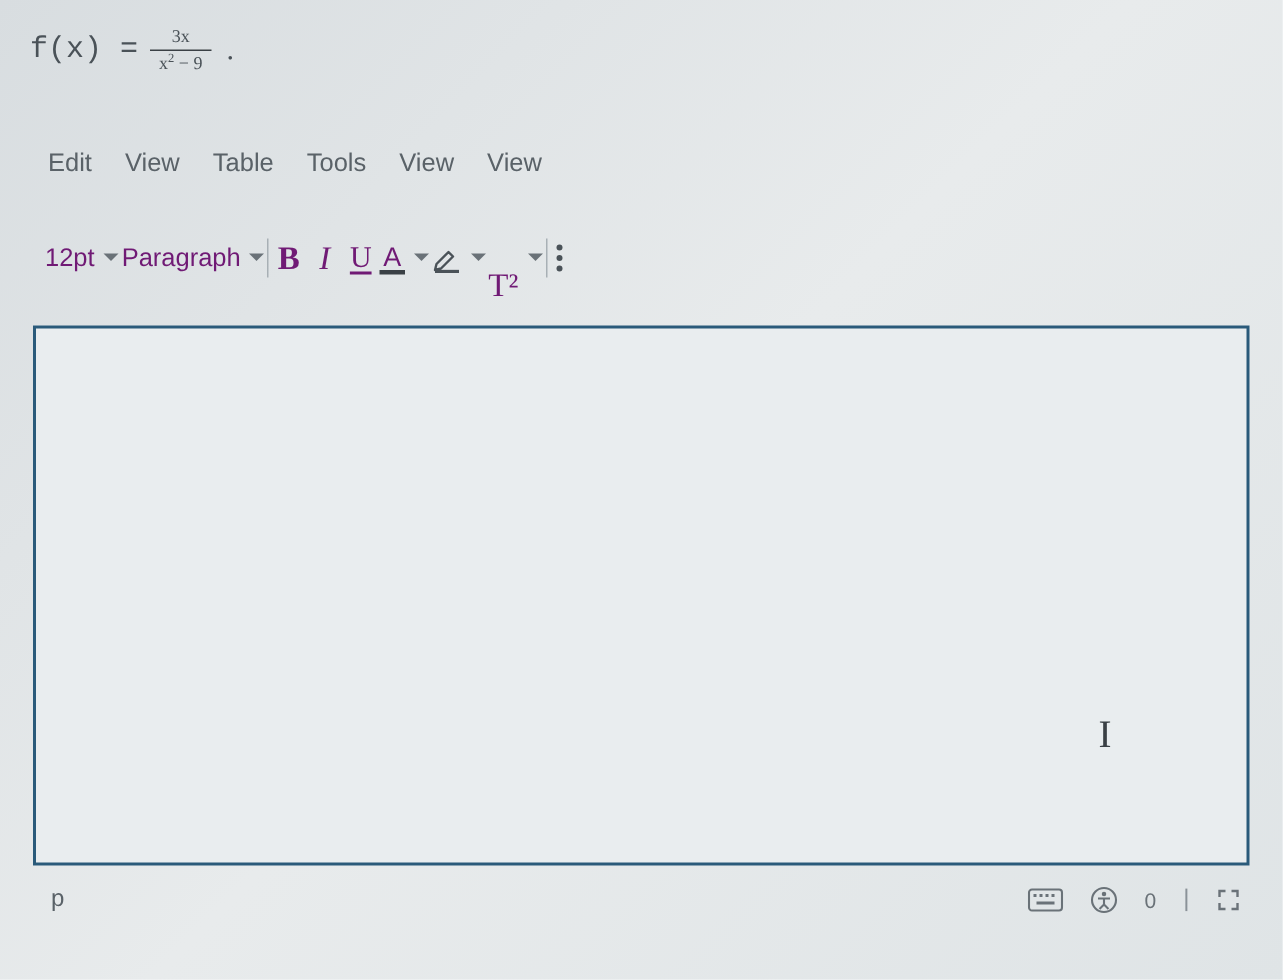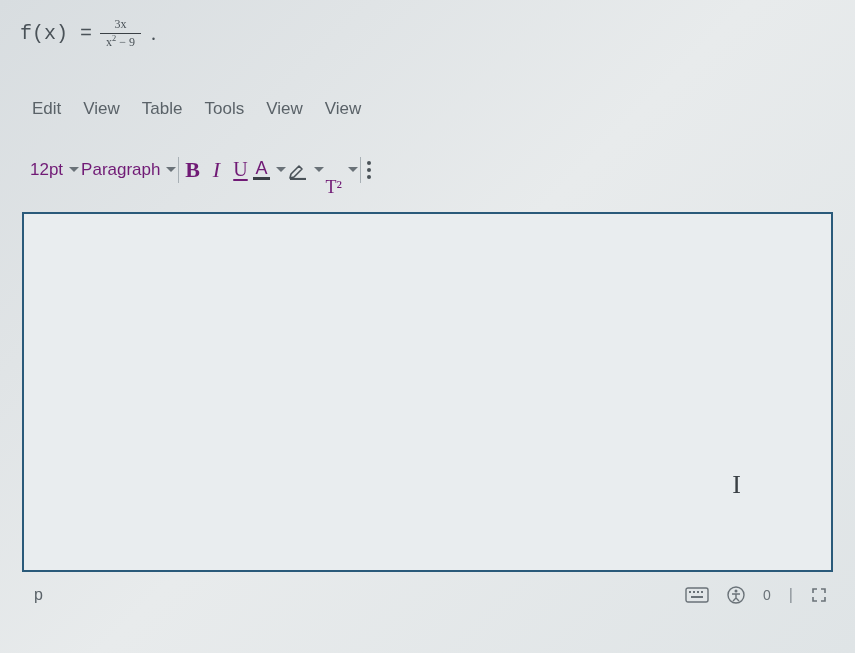--- a/index.html
+++ b/index.html
@@ -81,21 +81,21 @@
     text-underline-offset: 3px;
     width: 22px; text-align: center;
   }
   .textcolor-btn {
     font-family: Arial, sans-serif; font-size: 18px;
     border-bottom: 3px solid #3a4045;
     padding: 0 2px;
     line-height: 1;
   }
   .highlight-btn svg { display: block; }
-  .tsup-btn { font-family: 'Times New Roman', serif; font-size: 18px; margin-top: 36px; }
+  .tsup-btn { font-family: 'Times New Roman', serif; font-size: 22px; margin-top: 36px; }
   .more-btn {
     display: flex; flex-direction: column; gap: 3px;
     padding: 2px 4px;
   }
   .more-btn span {
     width: 4px; height: 4px; border-radius: 50%;
     background: #4a5258;
   }
 
   .editor {

